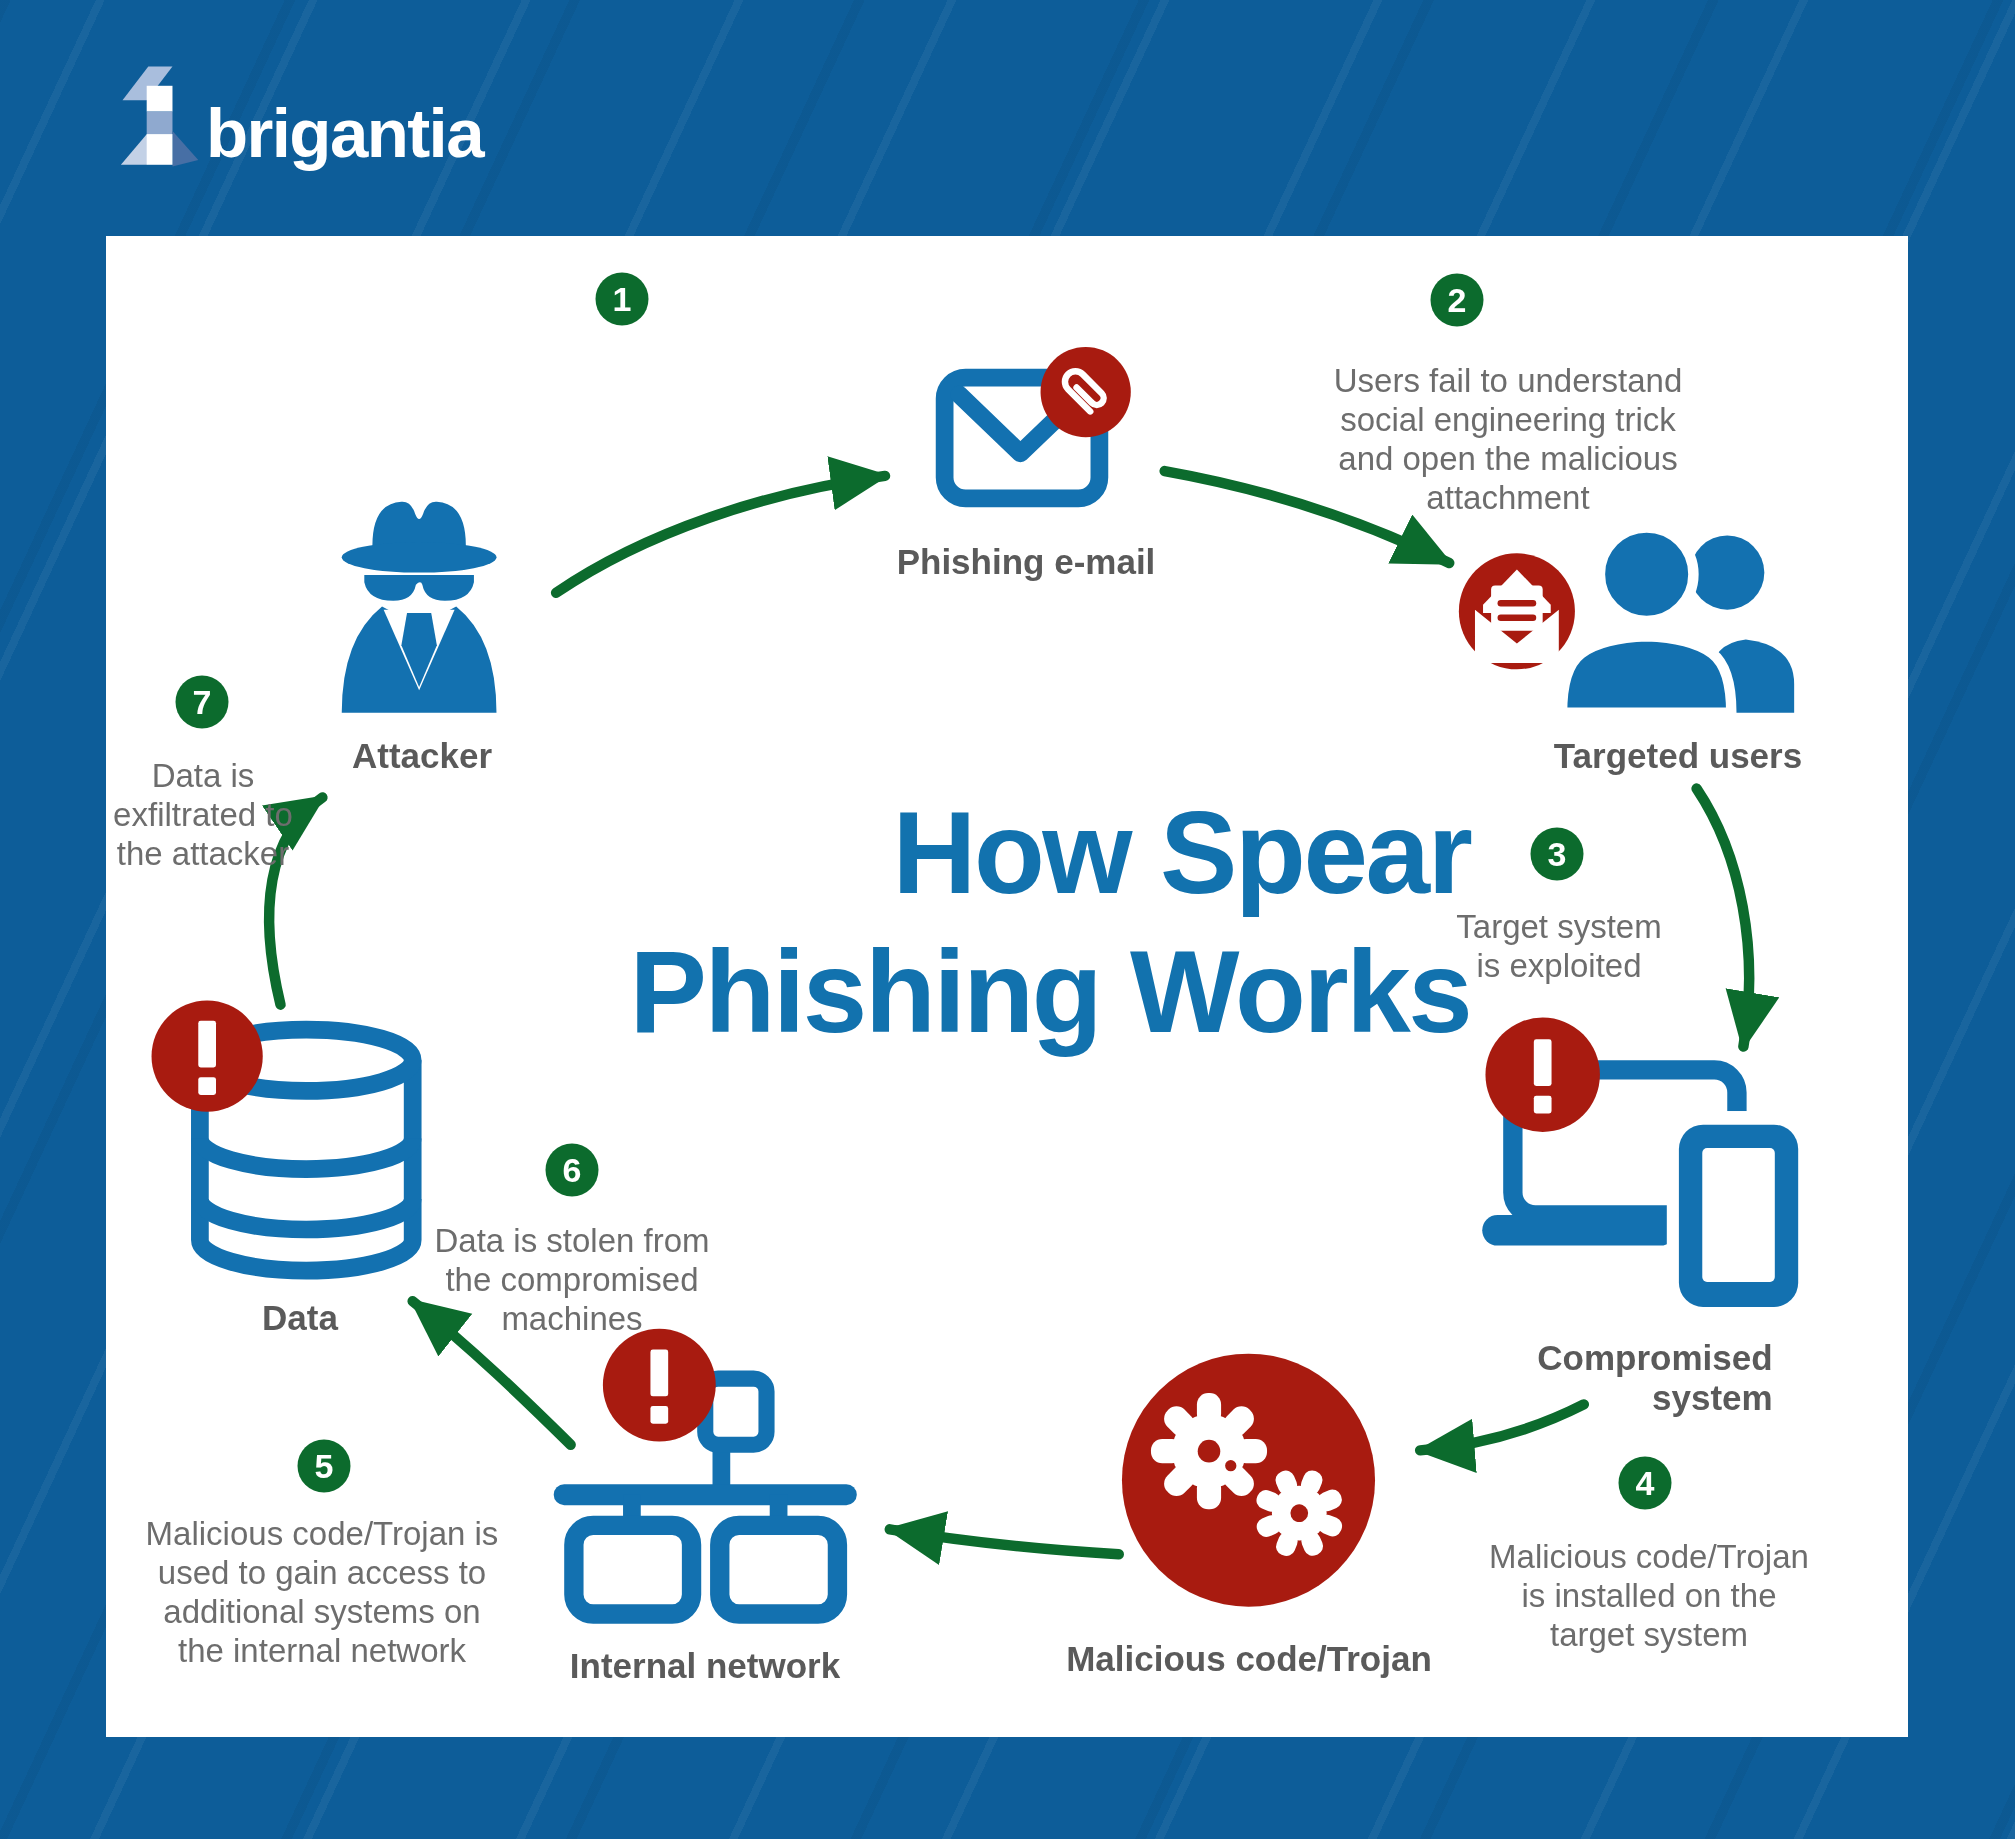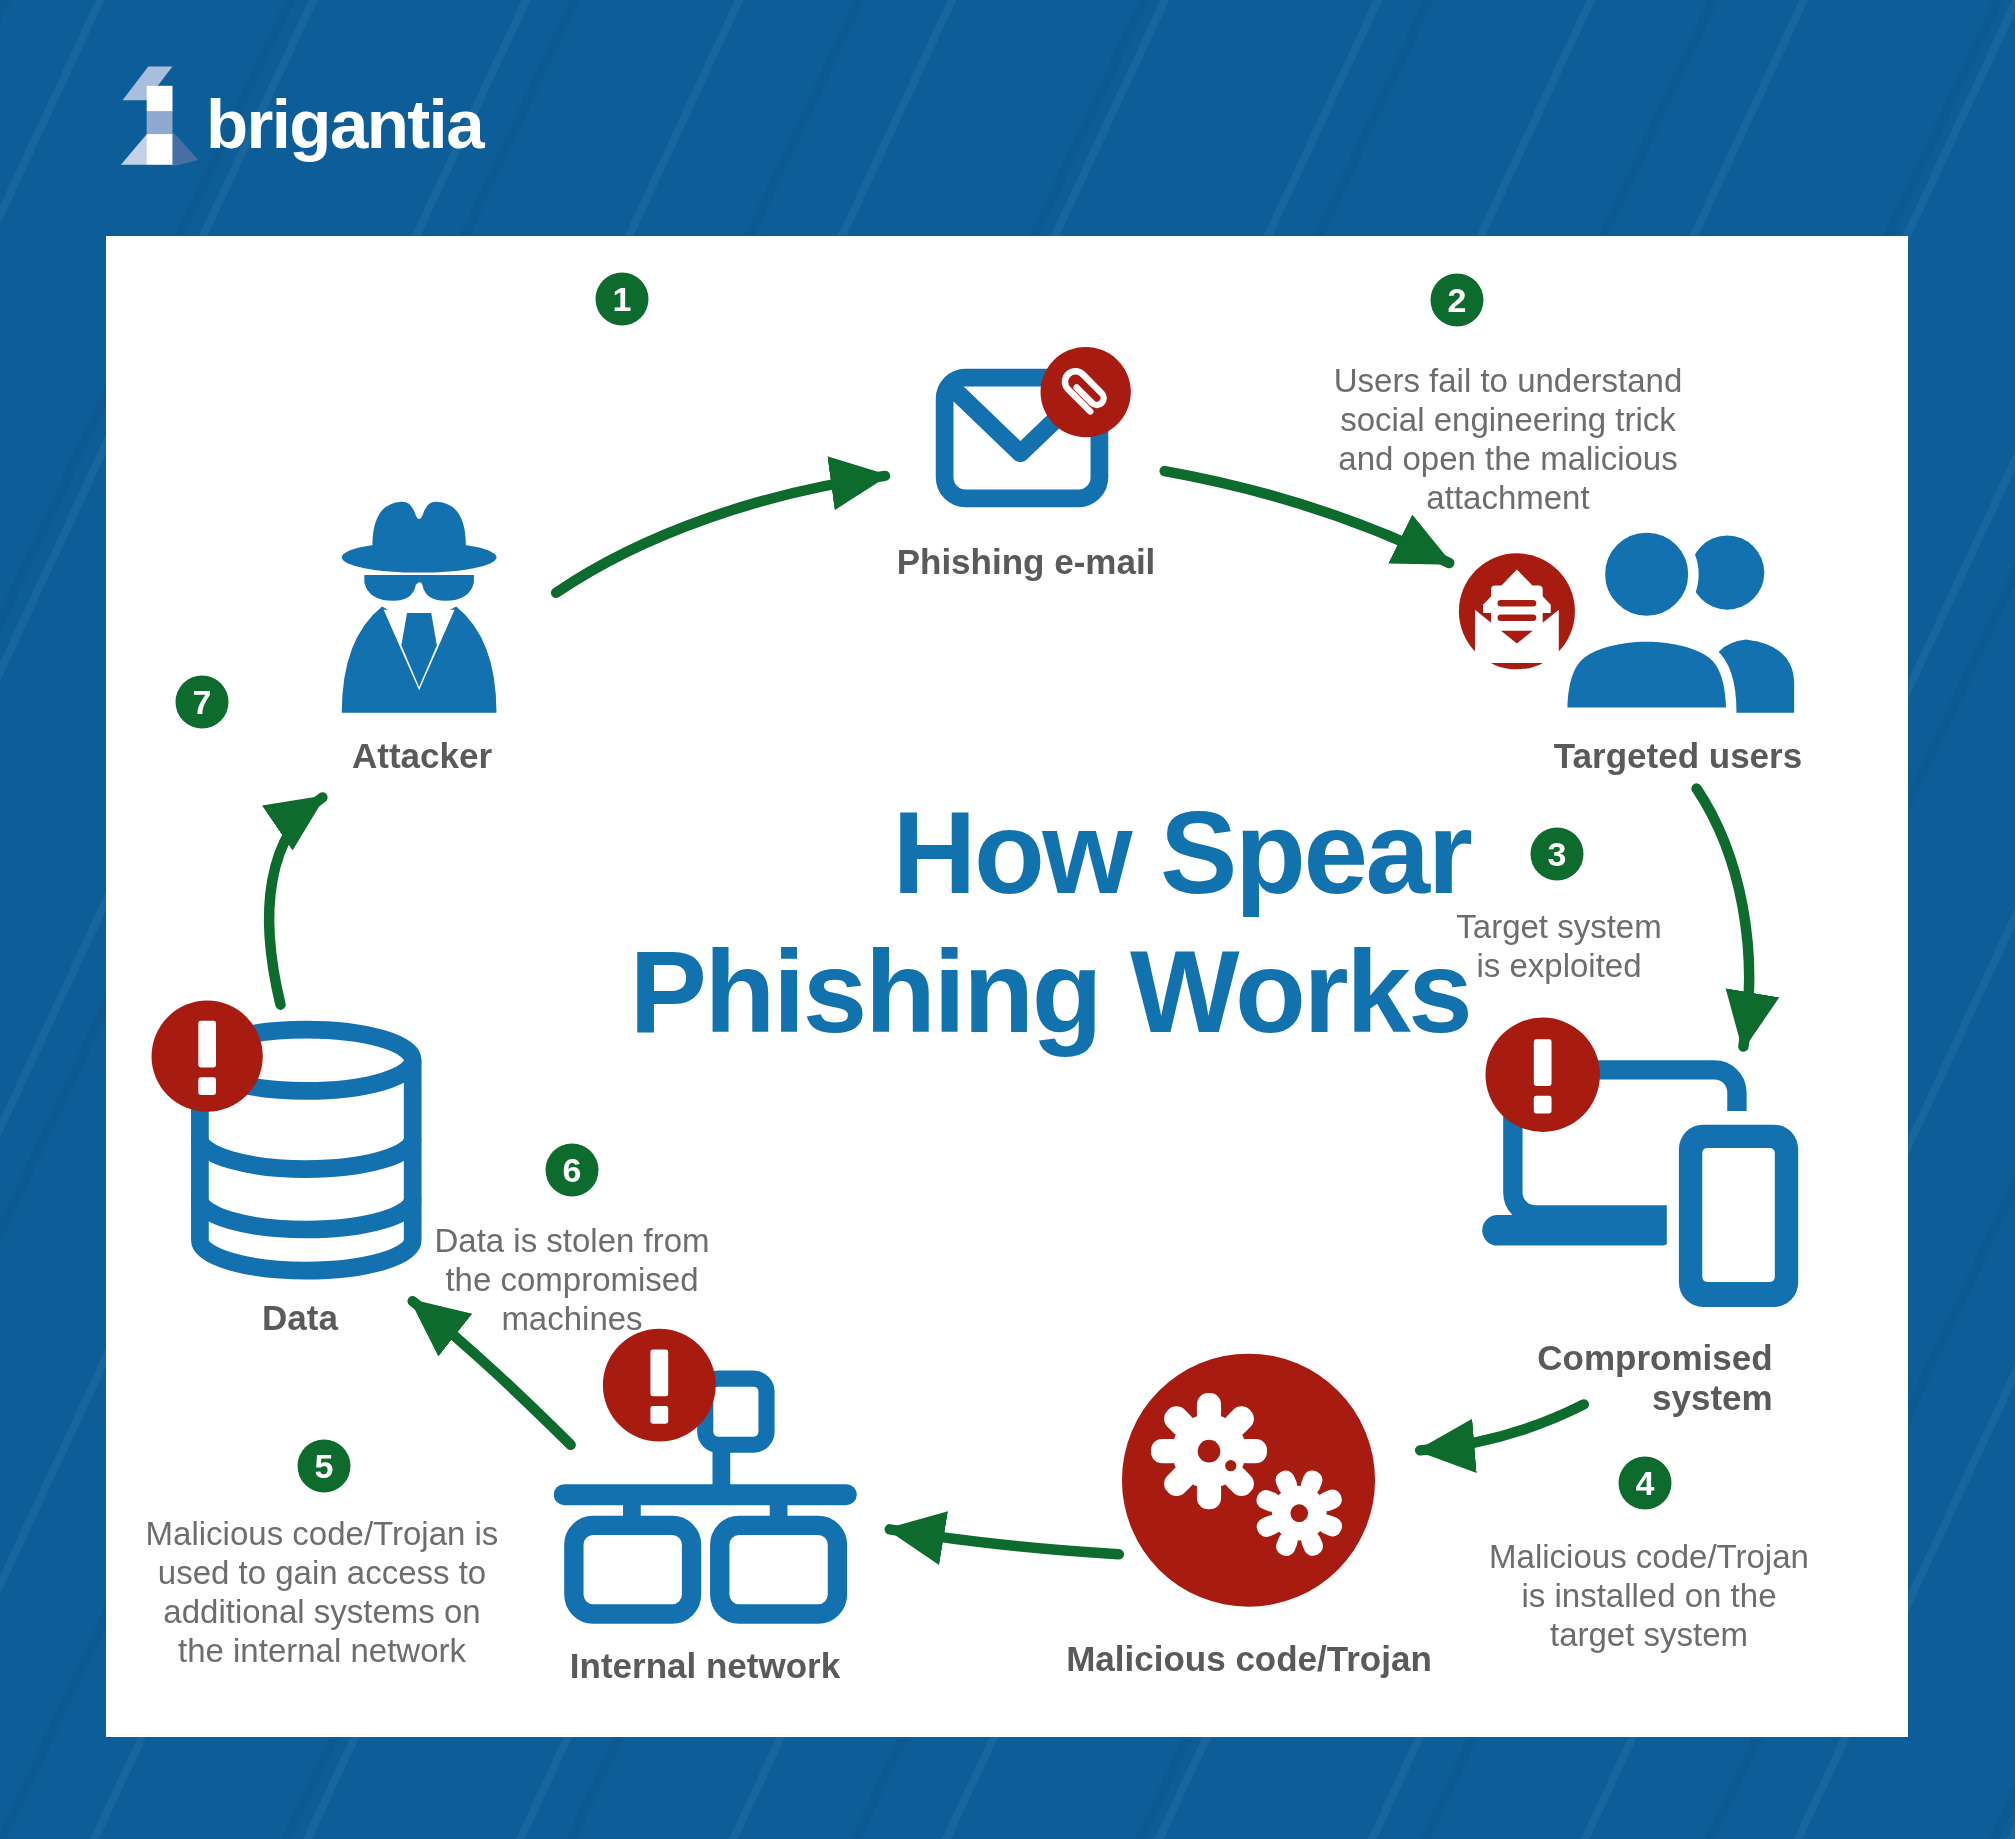--- a/index.html
+++ b/index.html
@@ -4,21 +4,21 @@
 <style>
   html,body{margin:0;padding:0;background:#0d5d99;}
   .page{position:relative;width:2015px;height:1840px;overflow:hidden;
     background-color:#0d5d99;
     background-image:
       repeating-linear-gradient(295deg, rgba(255,255,255,0.05) 0 8px, rgba(255,255,255,0) 8px 193px),
       repeating-linear-gradient(115deg, rgba(0,0,0,0.045) 0 9.7px, rgba(0,0,0,0) 9.7px 258px);
     font-family:"Liberation Sans","DejaVu Sans",sans-serif;}
   .card{position:absolute;left:106px;top:236px;width:1802px;height:1501px;background:#ffffff;}
   .gfx{position:absolute;left:0;top:0;}
-  .logo-text{position:absolute;left:206px;top:85px;color:#ffffff;font-size:69px;font-weight:bold;letter-spacing:-1.6px;}
+  .logo-text{position:absolute;left:206px;top:94px;color:#ffffff;font-size:69px;font-weight:bold;letter-spacing:-1.6px;}
   .title{position:absolute;left:1050px;top:784px;transform:translateX(-50%);text-align:right;
     color:#1272ae;font-size:116px;line-height:139px;font-weight:bold;letter-spacing:-2.4px;white-space:pre-line;}
   .badge{position:absolute;width:53px;height:53px;border-radius:50%;background:#0c6b2d;color:#ffffff;
     font-size:34px;font-weight:bold;display:flex;align-items:center;justify-content:center;transform:translate(-50%,-50%);}
   .step-text{position:absolute;transform:translateX(-50%);text-align:center;color:#6d6d6d;
     font-size:33px;line-height:39px;white-space:pre-line;}
   .node-label{position:absolute;transform:translateX(-50%);text-align:right;color:#5a5a5a;
     font-size:35px;line-height:40px;font-weight:bold;white-space:pre-line;}
 </style>
 </head>
@@ -187,20 +187,23 @@
   <div class="step-text" style="left:1649px;top:1537px">Malicious code/Trojan
 is installed on the
 target system</div>
   <div class="step-text" style="left:572px;top:1221px">Data is stolen from
 the compromised
 machines</div>
   <div class="step-text" style="left:322px;top:1514px">Malicious code/Trojan is
 used to gain access to
 additional systems on
 the internal network</div>
+  <div class="step-text" style="left:203px;top:756px">Data is
+exfiltrated to
+the attacker</div>
 
   <div class="node-label" style="left:1026px;top:542px">Phishing e-mail</div>
   <div class="node-label" style="left:1678px;top:736px">Targeted users</div>
   <div class="node-label" style="left:1655px;top:1338px">Compromised
 system</div>
   <div class="node-label" style="left:1249px;top:1639px">Malicious code/Trojan</div>
   <div class="node-label" style="left:705px;top:1646px">Internal network</div>
   <div class="node-label" style="left:300px;top:1298px">Data</div>
   <div class="node-label" style="left:422px;top:736px">Attacker</div>
 

